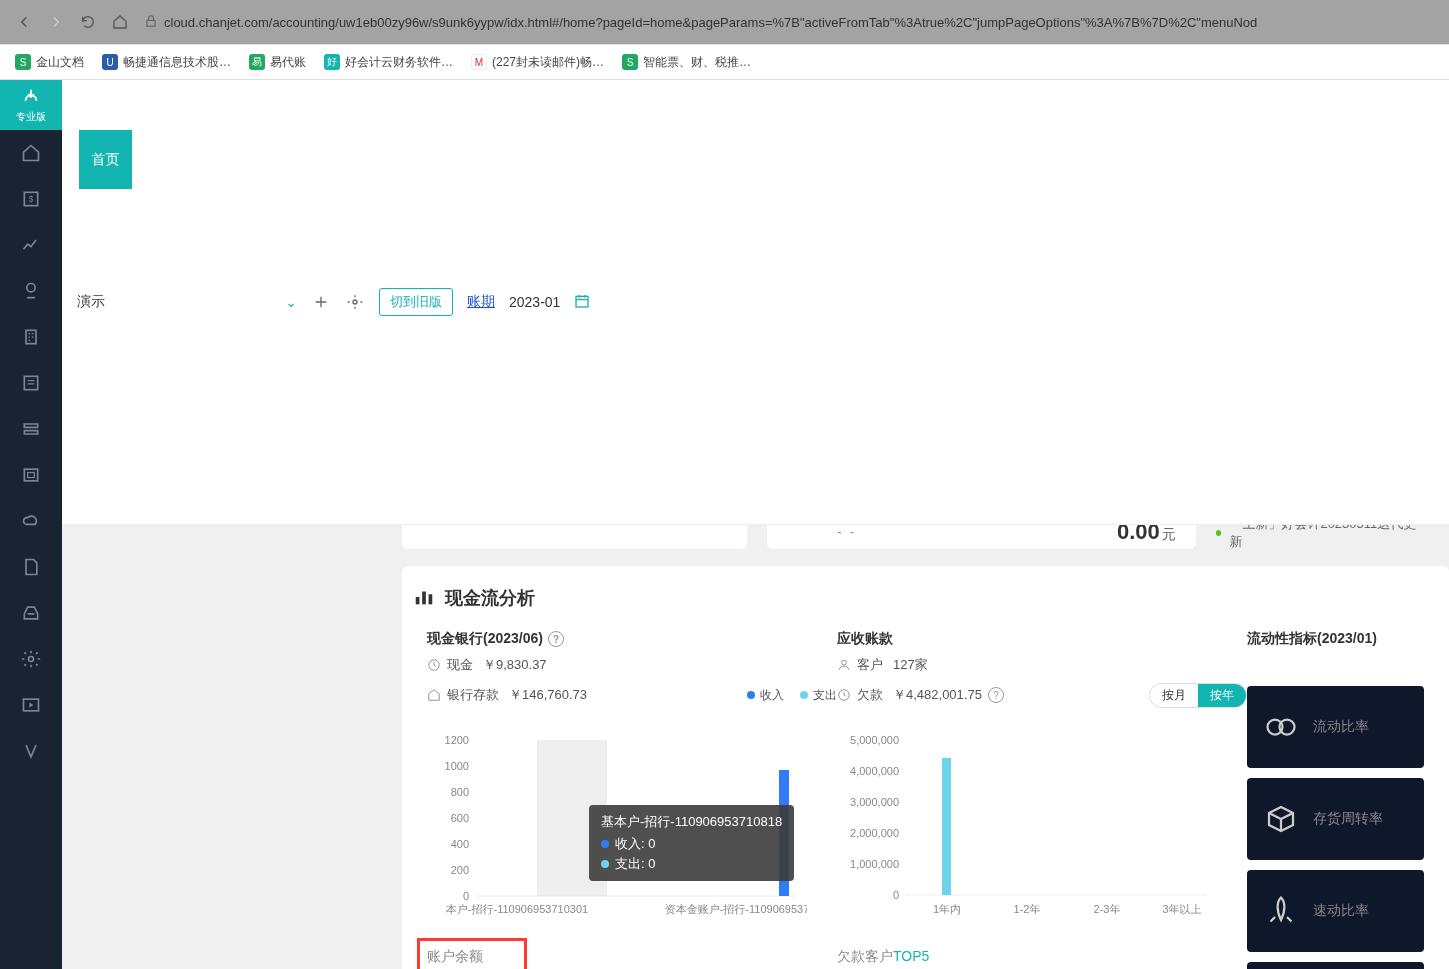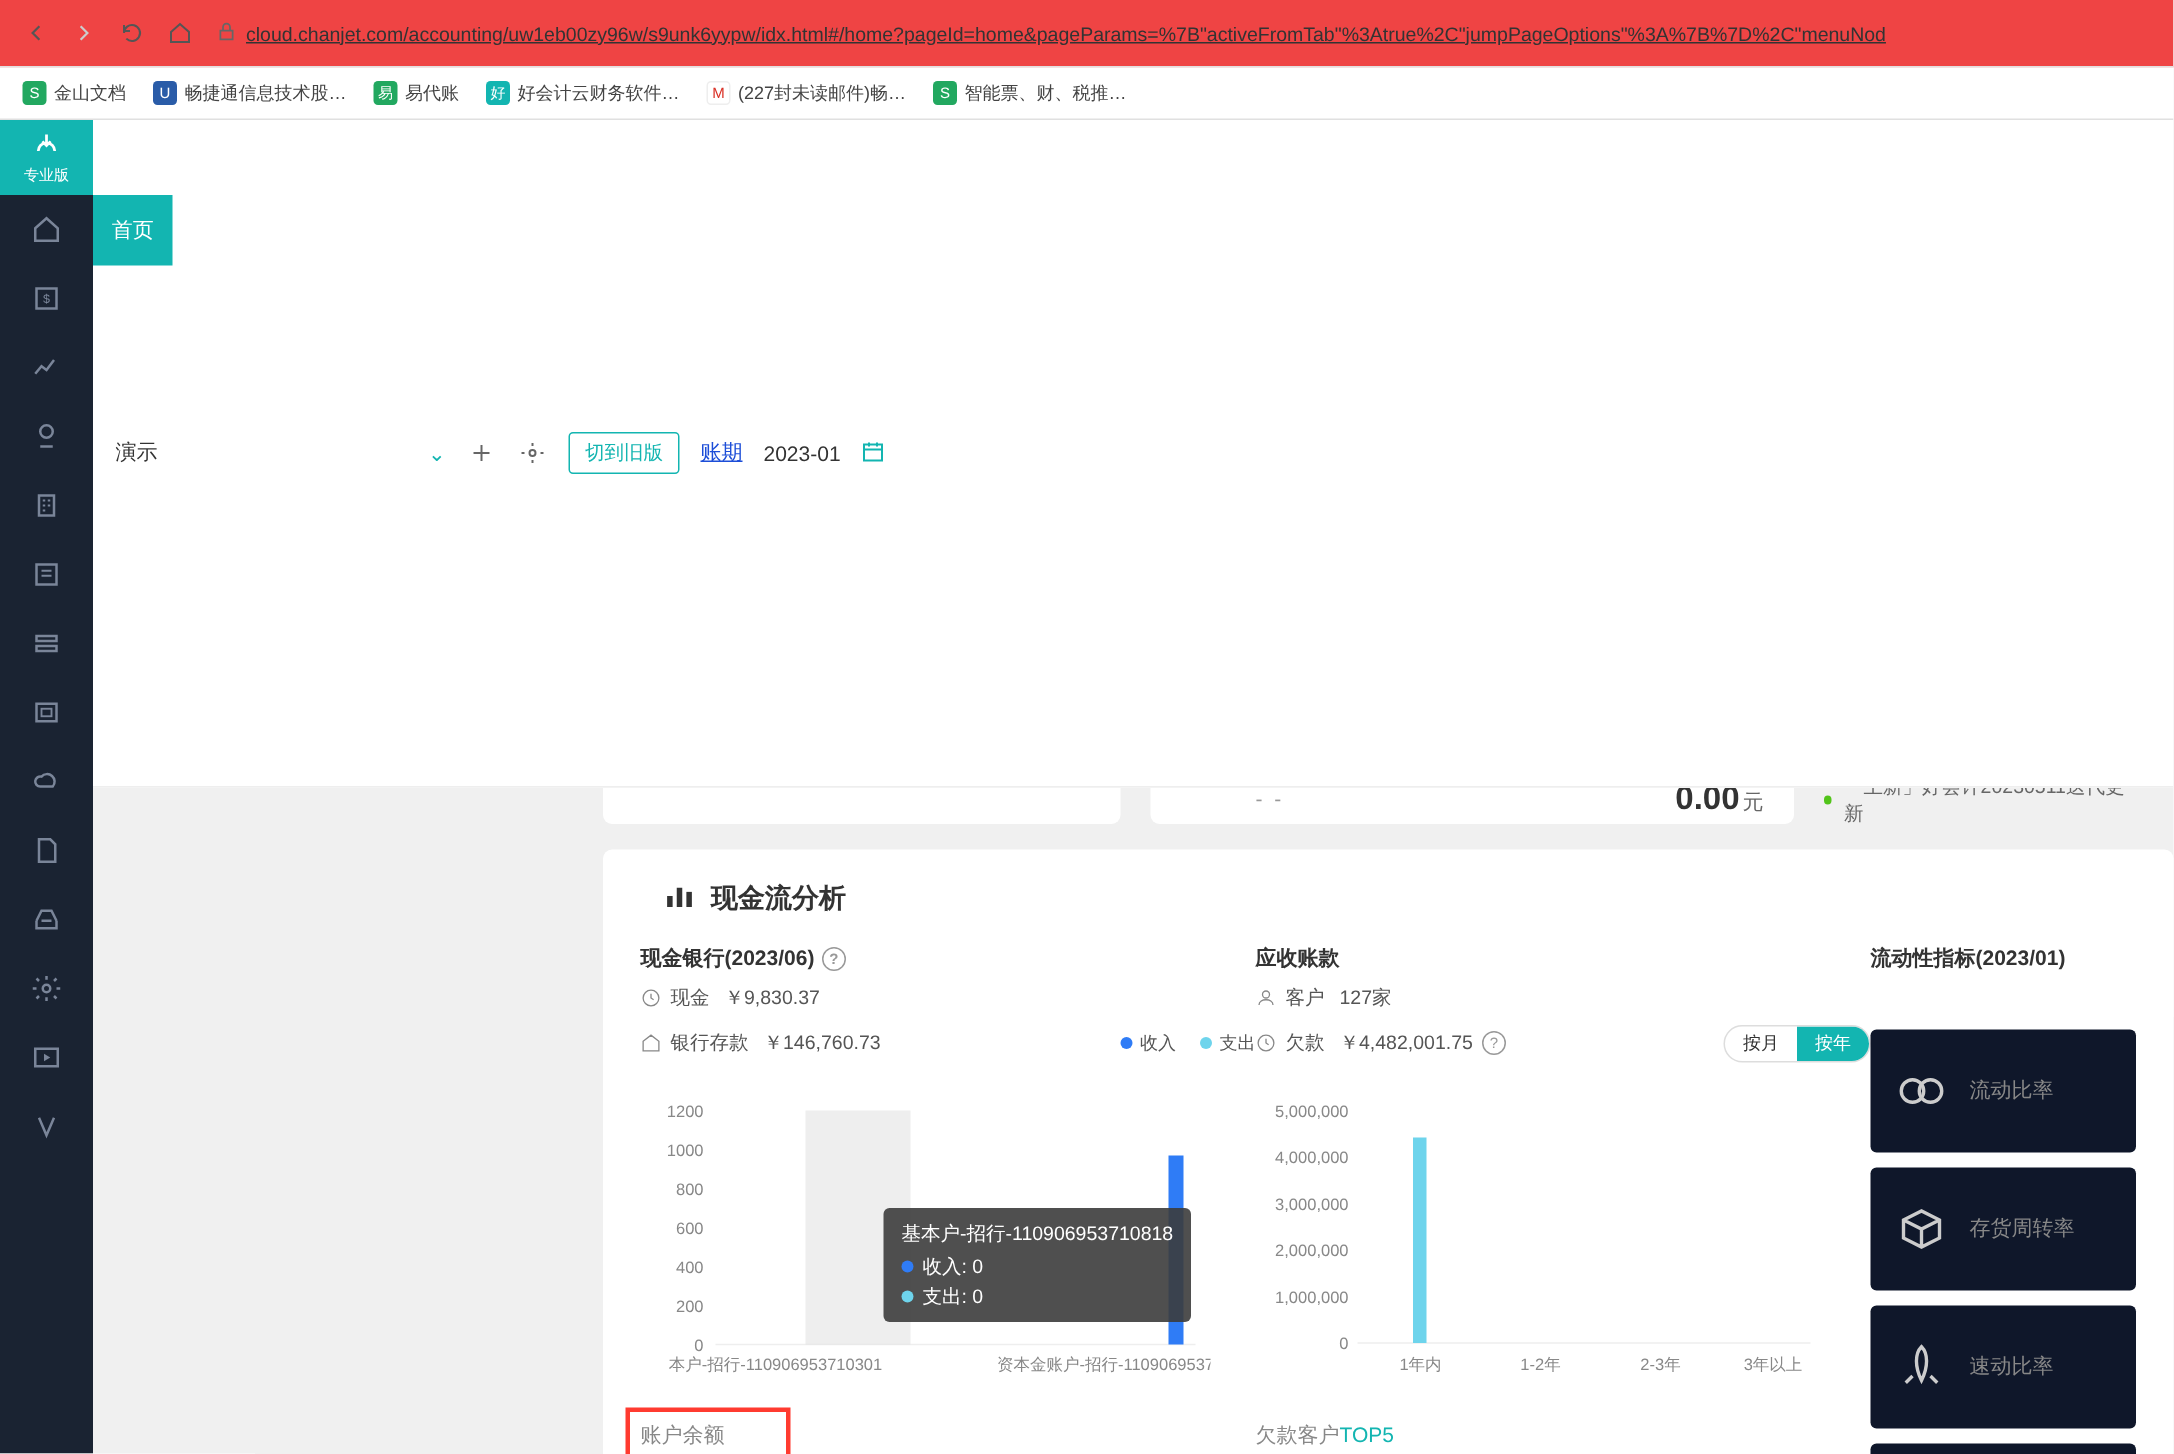--- a/index.html
+++ b/index.html
@@ -1,19 +1,19 @@
 <!DOCTYPE html>
 <html><head>
   <meta charset="utf-8">
   <style>
     * { margin: 0; padding: 0; box-sizing: border-box; }
     body { font-family: -apple-system, "Microsoft YaHei", "PingFang SC", sans-serif; font-size: 14px; color: #333; background: #fff; overflow: hidden; }
     
     
-    .browser-bar { height: 45px; background: #ef4444; border-bottom: 1px solid #e0e0e0; display: flex; align-items: center; padding: 0 10px; text-decoration: underline; }
+    .browser-bar { height: 45px; background: #a3a3a3; border-bottom: 1px solid #e0e0e0; display: flex; align-items: center; padding: 0 10px; }
     .nav-arrows { display: flex; gap: 4px; }
     .nav-btn { width: 28px; height: 28px; display: flex; align-items: center; justify-content: center; color: #666; cursor: pointer; border-radius: 4px; }
     .nav-btn.disabled { color: #ccc; }
     .url-bar { flex: 1; margin-left: 10px; display: flex; align-items: center; gap: 6px; font-size: 13px; color: #333; }
     .lock-icon { color: #666; }
     
     
     .bookmarks-bar { height: 35px; background: #fff; border-bottom: 1px solid #e0e0e0; display: flex; align-items: center; padding: 0 15px; gap: 18px; font-size: 12px; color: #444; }
     .bookmark-item { display: flex; align-items: center; gap: 5px; cursor: pointer; }
     .bm-icon { width: 16px; height: 16px; border-radius: 3px; display: flex; align-items: center; justify-content: center; font-size: 10px; color: #fff; }
@@ -44,21 +44,21 @@
     
     .top-partial { display: flex; gap: 20px; padding: 0 20px; margin-top: -10px; }
     .card-partial { background: #fff; border-radius: 6px; height: 34px; flex: 1; display: flex; align-items: center; justify-content: flex-end; padding: 0 20px; }
     .zero-val { font-size: 22px; font-weight: 600; color: #333; }
     .zero-unit { font-size: 14px; color: #666; margin-left: 2px; }
     .news-partial { display: flex; align-items: center; gap: 8px; color: #666; font-size: 13px; padding-right: 10px; }
     .green-dot { width: 6px; height: 6px; background: #52c41a; border-radius: 50%; }
     
     
     .analysis-card { background: #fff; border-radius: 6px; margin: 15px 0 15px 20px; padding: 20px 0; }
-    .card-header { display: flex; align-items: flex-start; gap: 10px; padding: 0 40px 10px; font-size: 18px; font-weight: 600; color: #333; }
+    .card-header { display: flex; align-items: flex-start; gap: 10px; padding: 0 11px 10px; font-size: 18px; font-weight: 600; color: #333; }
     .card-body { display: flex; padding: 10px 25px 0; }
     .col-cash { width: 410px; }
     .col-receivable { width: 410px; }
     .col-indicators { flex: 1; min-width: 160px; }
     
     .section-title { font-size: 14px; font-weight: 600; color: #333; margin-bottom: 8px; display: flex; align-items: center; gap: 5px; }
     .help-circle { width: 16px; height: 16px; border: 1px solid #999; border-radius: 50%; display: inline-flex; align-items: center; justify-content: center; font-size: 10px; color: #999; }
     
     .stat-line { display: flex; align-items: center; gap: 6px; font-size: 13px; color: #555; margin: 6px 0; }
     .stat-line .label { margin-right: 4px; }
@@ -240,21 +240,21 @@
       </div>
     <div class="sidebar-item">
         <svg class="sidebar-icon" viewBox="0 0 24 24">
           <path d="M6 5l6 14 6-14" stroke="currentColor" stroke-width="2" fill="none"></path>
         </svg>
       </div>
   </div>
 
   <div class="content-area">
     <div class="top-controls" style="position:relative">
-      <div class="home-tab" style="position:absolute;left:0;top:50px;width:53px;height:47px">首页</div>
+      <div class="home-tab" style="position:absolute;left:17px;top:50px;width:53px;height:59px">首页</div>
       <div class="demo-select">
         <span>演示</span>
         <span class="chev">⌄</span>
       </div>
       <span class="plus-btn">
           <svg width="16" height="16" viewBox="0 0 24 24">
             <path d="M12 4v16M4 12h16" stroke="#666" stroke-width="2"></path>
           </svg>
         </span>
       <span class="gear-btn">

